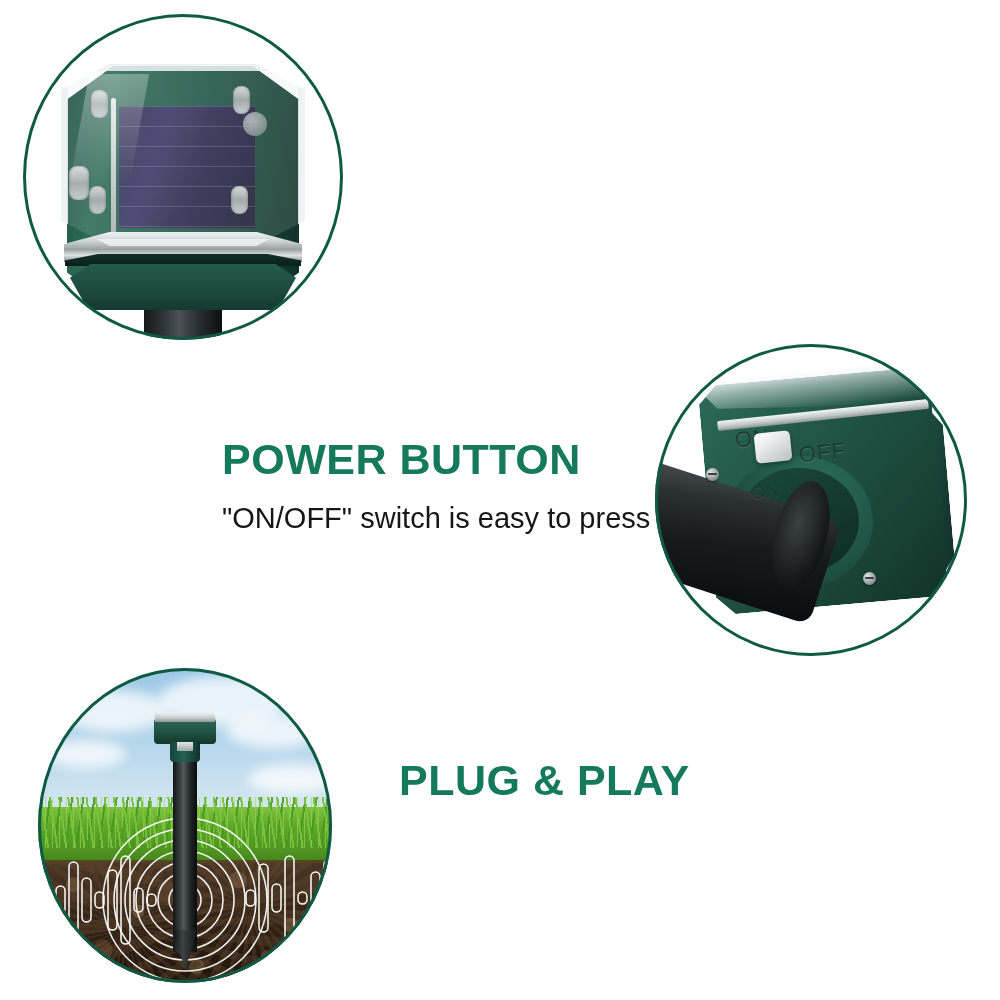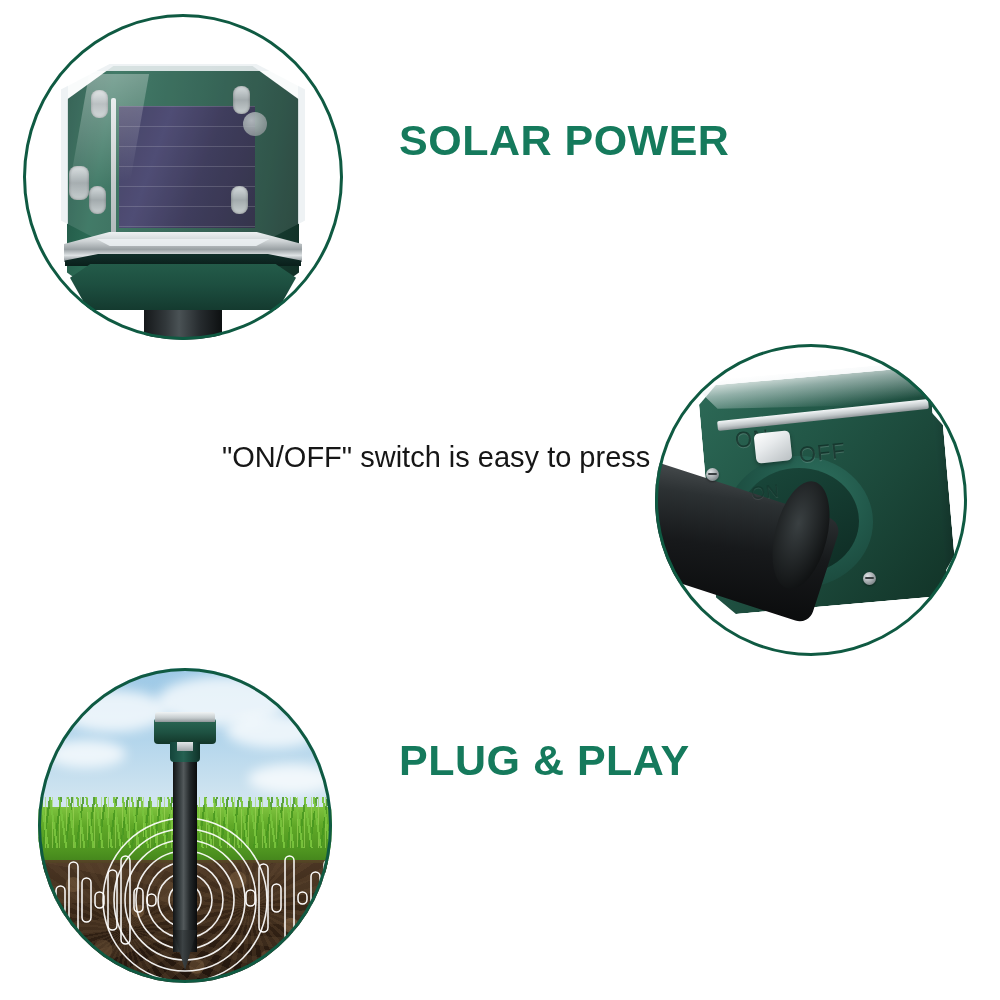--- a/index.html
+++ b/index.html
@@ -52,21 +52,21 @@
   .feature-desc {
     color: #161616;
     font-size: 29px;
     line-height: 1.42;
     margin: 0;
     font-weight: 400;
   }
 
   #text-solar   { left: 399px; top: 118px;  width: 470px; }
   #text-power   { left: 222px; top: 437px;  width: 460px; }
-  #text-plug    { left: 399px; top: 738px;  width: 480px; }
+  #text-plug    { left: 399px; top: 758px;  width: 480px; }
 
   
   #circle-solar { left: 23px; top: 14px; width: 320px; height: 326px; }
 
   .solar-scene { position: absolute; inset: 0; background: #ffffff; }
 
   
   .solar-stake {
     position: absolute;
     left: 50%;
@@ -507,24 +507,24 @@
       <div class="solar-rim2"></div>
       <div class="solar-skirt"></div>
       <div class="solar-cover"></div>
       <div class="solar-gloss"></div>
     </div>
   </div>
   <div class="circle-ring"></div>
 </div>
 
 <div class="feature-text" id="text-solar">
-  <h2 class="feature-title">SOLAR POWER</h2>
 </div>
 
 <div class="feature-text" id="text-power">
+  <h2 class="feature-title">POWER BUTTON</h2>
   <p class="feature-desc">"ON/OFF" switch is easy to press</p>
 </div>
 
 <div class="circle-frame" id="circle-power">
   <div class="circle-clip">
     <div class="pb-scene">
       <div class="pb-side"></div>
       <div class="pb-housing"></div>
       <div class="pb-cover"></div>
       <div class="pb-cover-line"></div>

